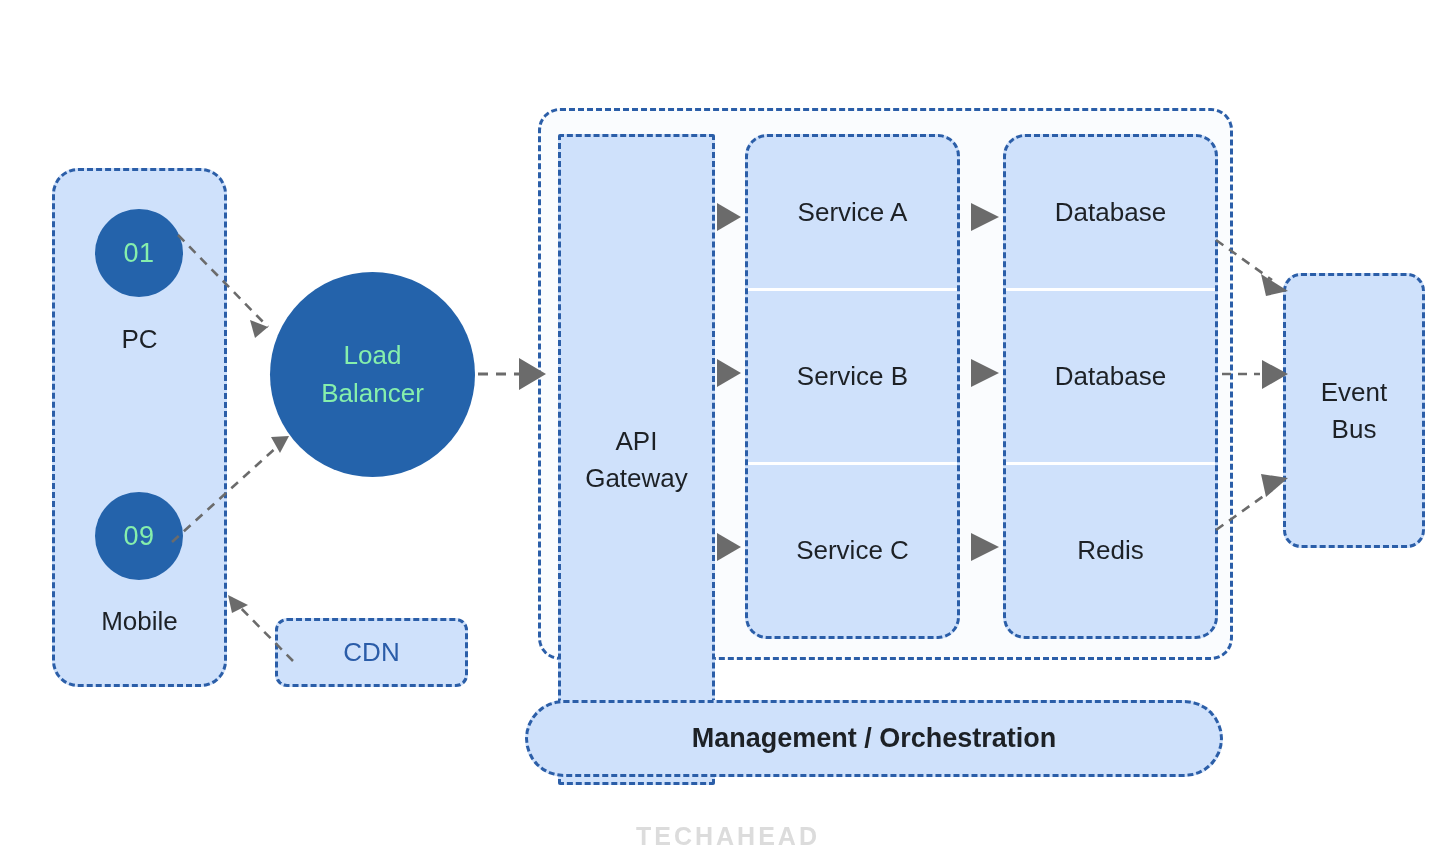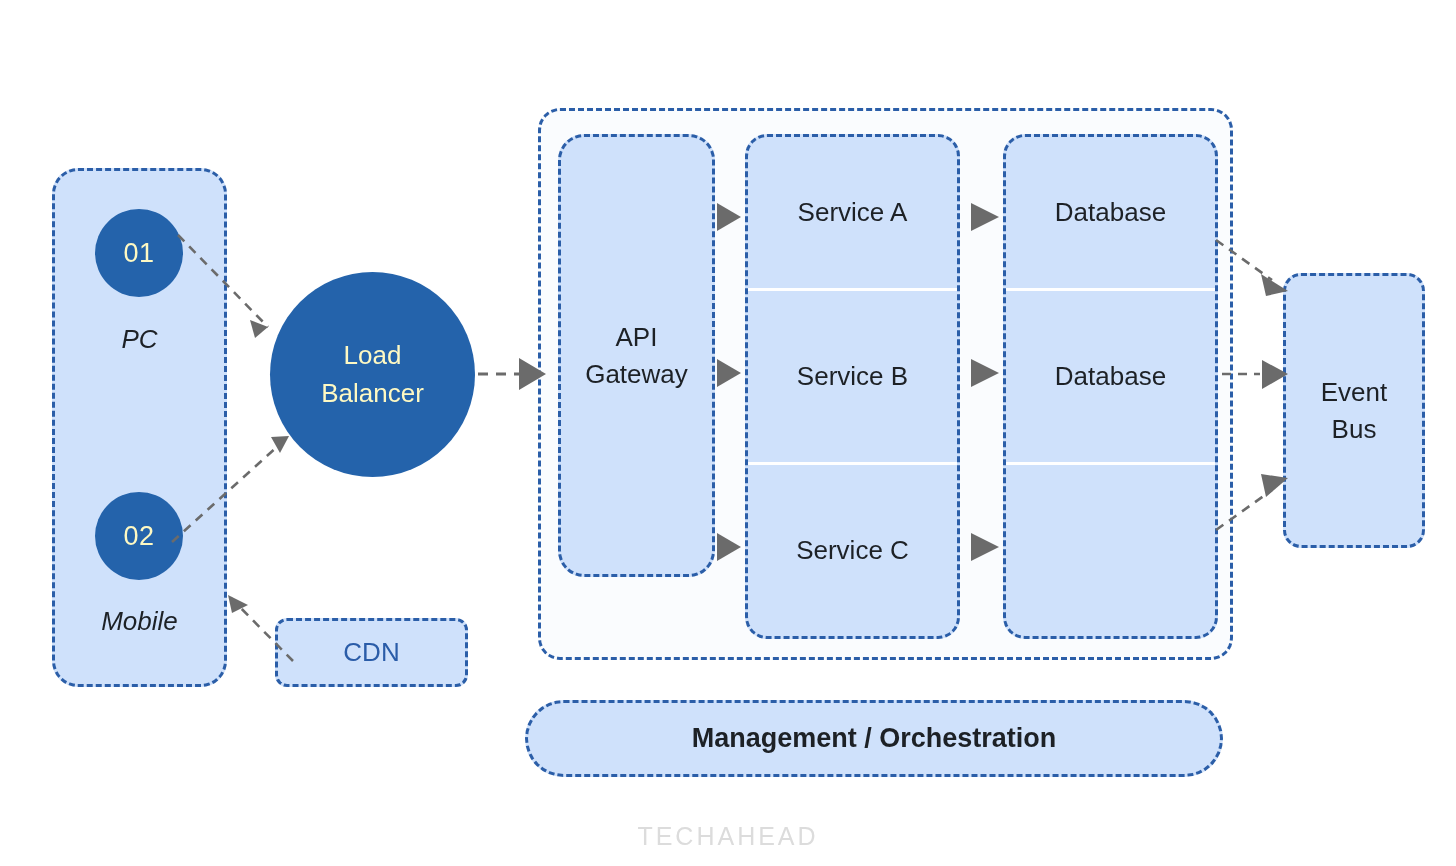--- a/index.html
+++ b/index.html
@@ -35,21 +35,21 @@
   }
   .fill-faint {
     background: #fafcfe;
     border: 3px dashed #2b5ea8;
   }
   .circle-blue {
     position: absolute;
     box-sizing: border-box;
     border-radius: 50%;
     background: #2463ab;
-    color: #fef9c3;
+    color: #86efac;
     display: flex;
     align-items: center;
     justify-content: center;
     text-align: center;
   }
 
   
   #client-group {
     left: 52px; top: 168px;
     width: 175px; height: 519px;
@@ -62,21 +62,20 @@
   }
   #badge-01 { left: 95px; top: 209px; }
   #badge-02 { left: 95px; top: 492px; }
   .client-label {
     position: absolute;
     width: 175px;
     left: 52px;
     text-align: center;
     font-size: 26px;
     color: #1d2126;
-    font-style: italic;
   }
   #label-pc { top: 324px; }
   #label-mobile { top: 606px; }
 
   #load-balancer {
     left: 270px; top: 272px;
     width: 205px; height: 205px;
     font-size: 26px;
     line-height: 1.45;
     align-items: center;
@@ -91,22 +90,22 @@
   }
 
   #platform-group {
     left: 538px; top: 108px;
     width: 695px; height: 552px;
     border-radius: 22px;
   }
 
   #api-gateway {
     left: 558px; top: 134px;
-    width: 157px; height: 443px;
-    border-radius: 26px;
+    width: 157px; height: 651px;
+    border-radius: 2px;
     font-size: 26px;
     line-height: 1.42;
   }
 
   #services-col, #data-col {
     top: 134px;
     height: 505px;
     border-radius: 22px;
     display: block;
     overflow: hidden;
@@ -155,21 +154,21 @@
     color: #1d2126;
     justify-content: center;
   }
 
   #watermark {
     position: absolute;
     left: 0; top: 822px;
     width: 1456px;
     text-align: center;
     font-size: 25px;
-    font-weight: normal;
+    font-weight: bold;
     letter-spacing: 3px;
     color: #dcdcdc;
   }
 
   
   #connectors {
     position: absolute;
     left: 0; top: 0;
     width: 1456px; height: 866px;
     pointer-events: none;
@@ -181,21 +180,21 @@
 <div id="canvas">
 
   <div class="box fill-light" id="client-group"></div>
 
   <div class="circle-blue client-badge" id="badge-01">
     <span>01</span>
   </div>
   <div class="client-label" id="label-pc">PC</div>
 
   <div class="circle-blue client-badge" id="badge-02">
-    <span>02</span>
+    <span>09</span>
   </div>
   <div class="client-label" id="label-mobile">Mobile</div>
 
   <div class="circle-blue" id="load-balancer">
     <span>
       <span>Load</span><br>
       <span>Balancer</span>
     </span>
   </div>
 
@@ -228,20 +227,23 @@
 
   <div class="box fill-light" id="data-col">
     <div class="col-cell cell-1">
       <span>Database</span>
     </div>
     <div class="cell-div div-1"></div>
     <div class="col-cell cell-2">
       <span>Database</span>
     </div>
     <div class="cell-div div-2"></div>
+    <div class="col-cell cell-3">
+      <span>Redis</span>
+    </div>
   </div>
 
   <div class="box fill-light" id="event-bus">
     <span>
       <span>Event</span><br>
       <span>Bus</span>
     </span>
   </div>
 
   <div class="box fill-light" id="mgmt-bar">

